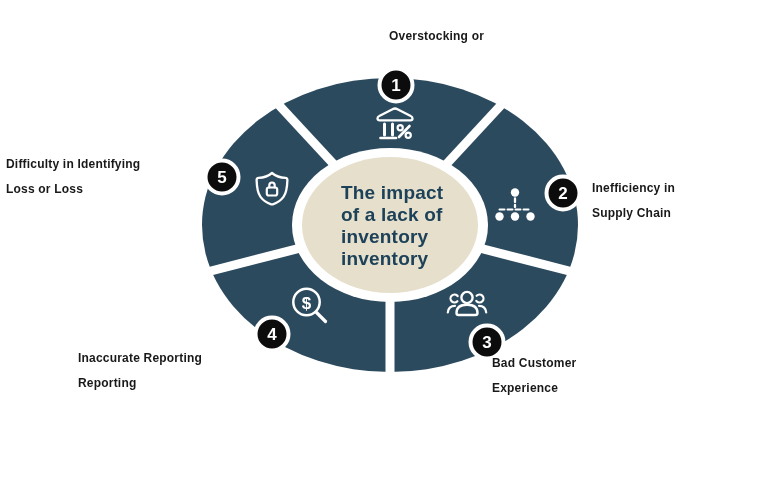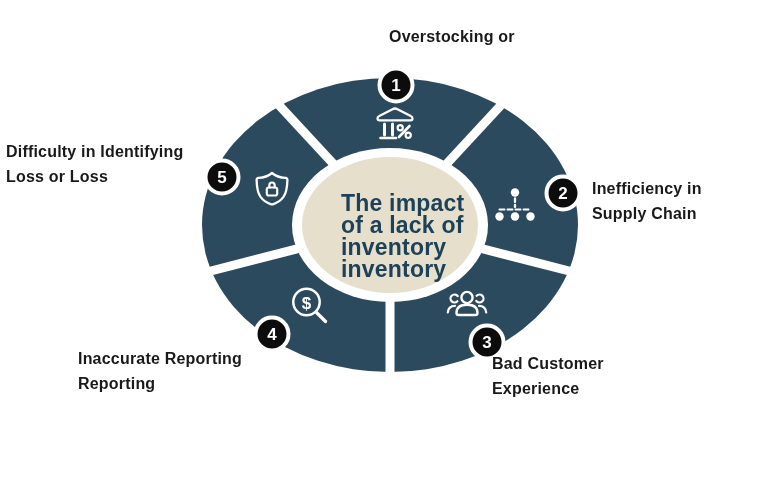--- a/index.html
+++ b/index.html
@@ -8,26 +8,26 @@
     font-family:"Liberation Sans", sans-serif;
   }
   .stage svg{position:absolute;left:0;top:0;}
   .badge{
     position:absolute;width:29px;height:29px;border-radius:50%;
     background:#0C0C0C;border:4px solid #FFFFFF;box-sizing:content-box;
     color:#FFFFFF;font-weight:700;font-size:17px;line-height:29px;text-align:center;
     transform:translate(-50%,-50%);
   }
   .label{
-    position:absolute;color:#191919;font-weight:700;font-size:16px;line-height:25px;
+    position:absolute;color:#191919;font-weight:700;font-size:12px;line-height:25px;
     letter-spacing:0.2px;white-space:nowrap;
   }
   .center-title{
-    position:absolute;left:341px;top:192px;color:#1D4158;font-weight:700;
-    font-size:23px;line-height:22px;letter-spacing:0.2px;white-space:nowrap;
+    position:absolute;left:341px;top:182px;color:#1D4158;font-weight:700;
+    font-size:19px;line-height:22px;letter-spacing:0.2px;white-space:nowrap;
   }
 </style>
 </head>
 <body>
 
 <div class="stage">
 
   <svg width="768" height="480" viewBox="0 0 768 480">
 
     <ellipse cx="390" cy="225" rx="188" ry="147" fill="#2C4A5E"></ellipse>
@@ -96,21 +96,21 @@
     <div>Experience</div>
   </div>
   <div class="label" style="left:592px;top:176px">
     <div>Inefficiency in</div>
     <div>Supply Chain</div>
   </div>
   <div class="label" style="left:78px;top:346px">
     <div>Inaccurate Reporting</div>
     <div>Reporting</div>
   </div>
-  <div class="label" style="left:6px;top:139px">
+  <div class="label" style="left:6px;top:152px">
     <div>Difficulty in Identifying</div>
     <div>Loss or Loss</div>
   </div>
 
   <div class="center-title">
     <div>The impact</div>
     <div>of a lack of</div>
     <div>inventory</div>
     <div>inventory</div>
   </div>

